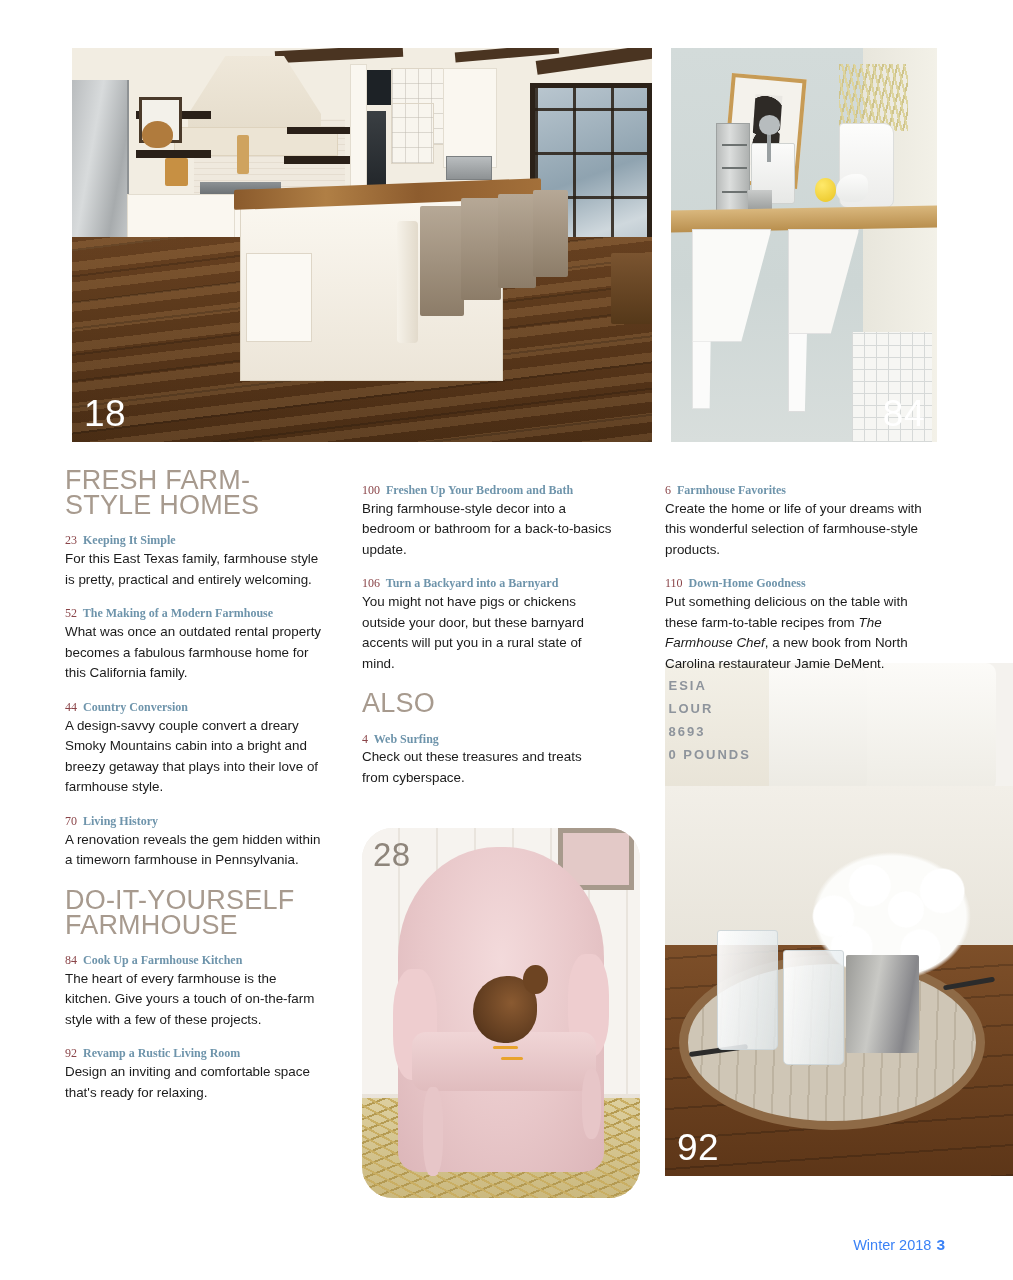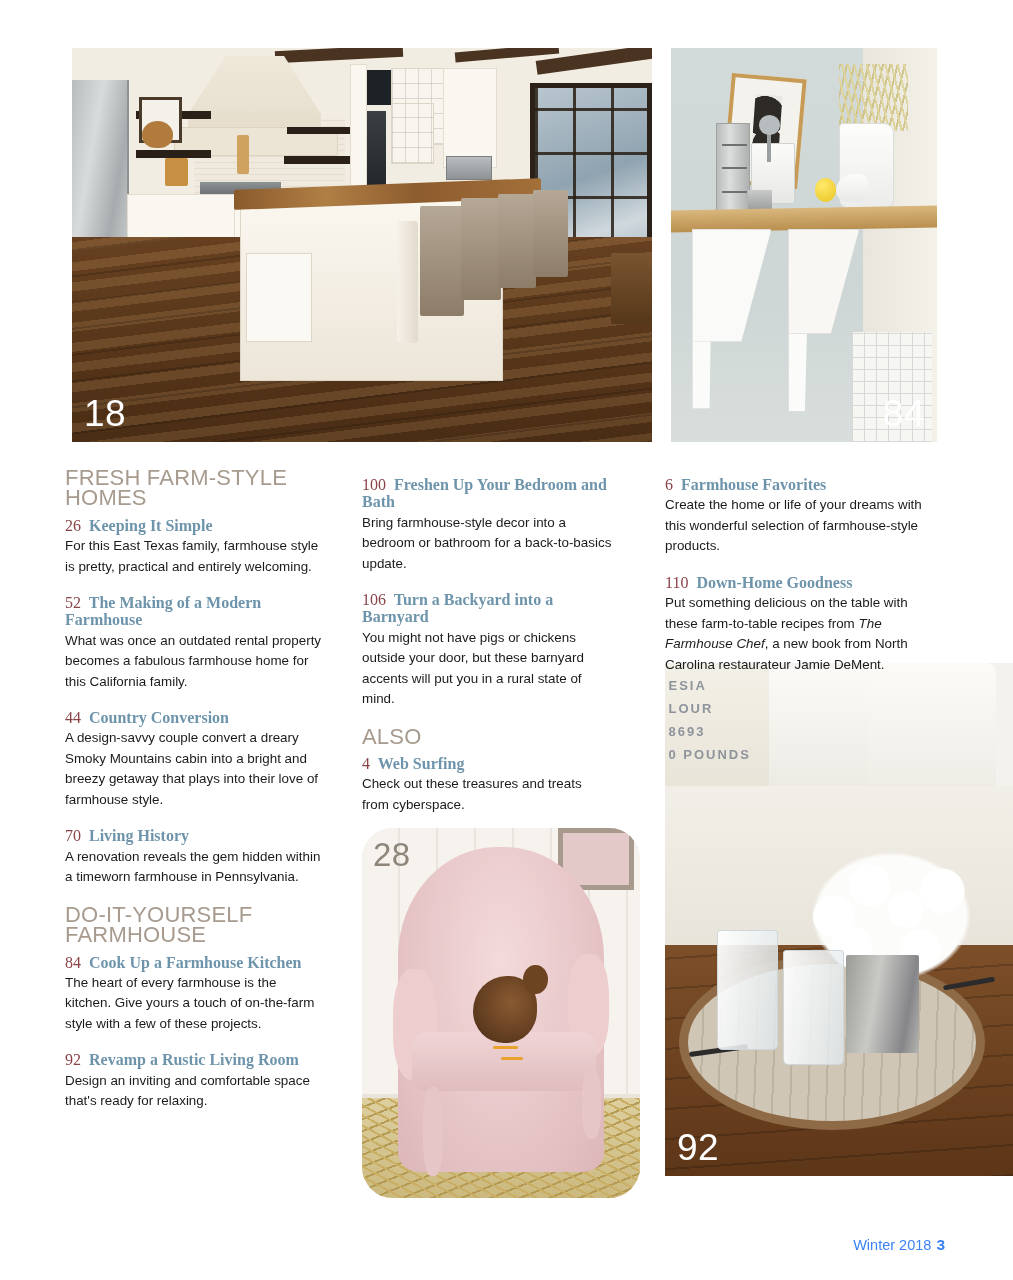--- a/index.html
+++ b/index.html
@@ -180,33 +180,33 @@
   
   .cols { position:absolute; left:0; top:0; width:100%; height:100%; }
   .col { position:absolute; }
   #col1 { left:65px; top:468px; width:257px; }
   #col2 { left:362px; top:468px; width:250px; }
   #col3 { left:665px; top:468px; width:262px; }
 
   .section-head {
     font-family:"Liberation Sans", sans-serif;
     font-weight:400;
-    font-size:22px;
+    font-size:27px;
     line-height:0.93;
     color:#a79a8e;
     letter-spacing:0.2px;
     margin:0 0 1px 0;
   }
   .entry { margin: 0 0 17px 0; }
   .entry-title {
     font-family:"Liberation Serif", serif;
     font-weight:700;
-    font-size:16px;
+    font-size:12px;
     line-height:1.08;
-    margin:8px 0 2px 0;
+    margin:16px 0 2px 0;
     color:#6e94ab;
   }
   .entry-title .num {
     color:#8a4448;
     font-weight:400;
   }
   .entry-desc {
     font-family:"Liberation Sans", sans-serif;
     font-size:13.4px;
     line-height:1.53;
@@ -335,21 +335,21 @@
     <div class="t-can"></div>
     <div class="t-jar" style="left:15%;top:52%;width:17%;height:23%;"></div>
     <div class="t-jar" style="left:34%;top:56%;width:17%;height:22%;"></div>
     <div class="pagenum" style="left:12px;bottom:10px;font-size:37px;color:#ffffff;">92</div>
   </div>
 
   <div class="cols">
     <div class="col" id="col1">
         <div class="section-head">FRESH FARM-STYLE HOMES</div>
         <div class="entry">
-          <div class="entry-title"><span class="num">26</span>&nbsp; Keeping It Simple</div>
+          <div class="entry-title"><span class="num">23</span>&nbsp; Keeping It Simple</div>
           <p class="entry-desc">For this East Texas family, farmhouse style is pretty, practical and entirely welcoming.</p>
         </div>
         <div class="entry">
           <div class="entry-title"><span class="num">52</span>&nbsp; The Making of a Modern Farmhouse</div>
           <p class="entry-desc">What was once an outdated rental property becomes a fabulous farmhouse home for this California family.</p>
         </div>
         <div class="entry">
           <div class="entry-title"><span class="num">44</span>&nbsp; Country Conversion</div>
           <p class="entry-desc">A design-savvy couple convert a dreary Smoky Mountains cabin into a bright and breezy getaway that plays into their love of farmhouse style.</p>
         </div>

